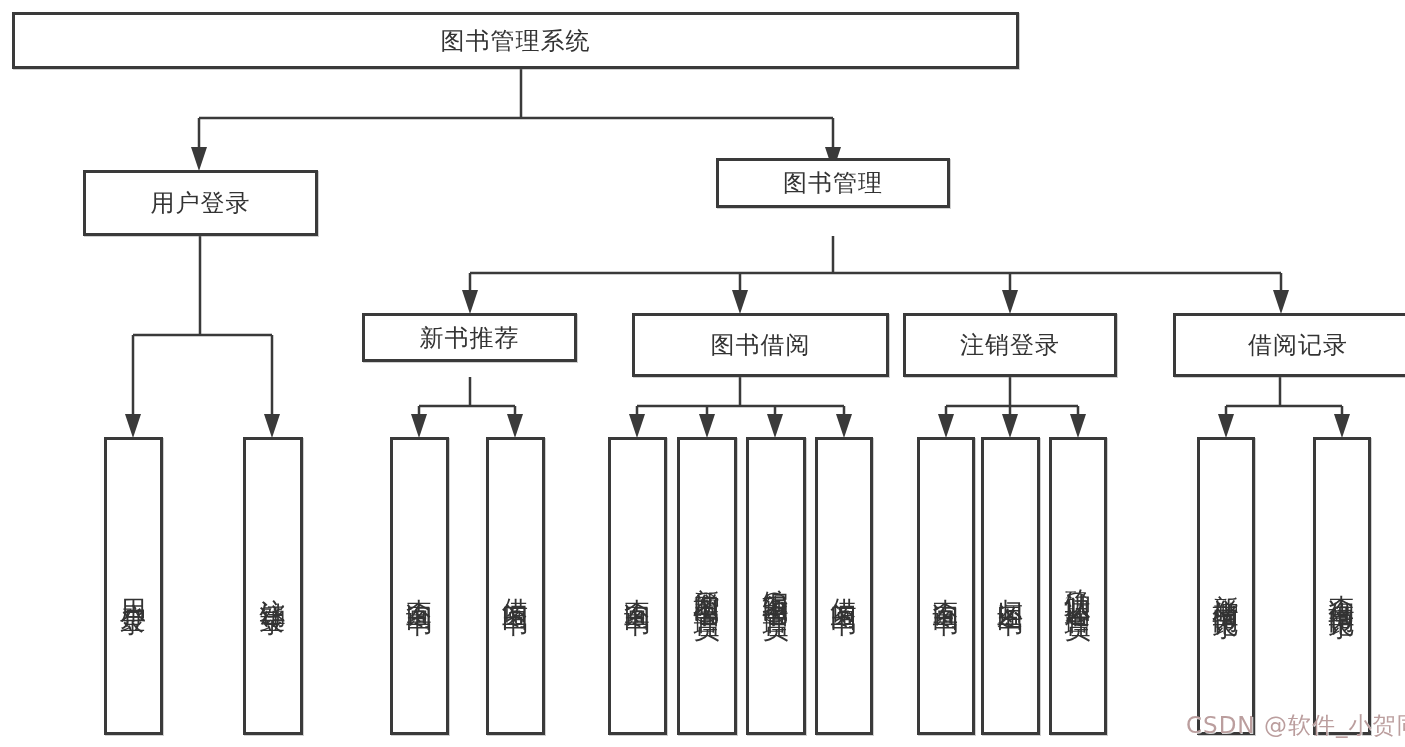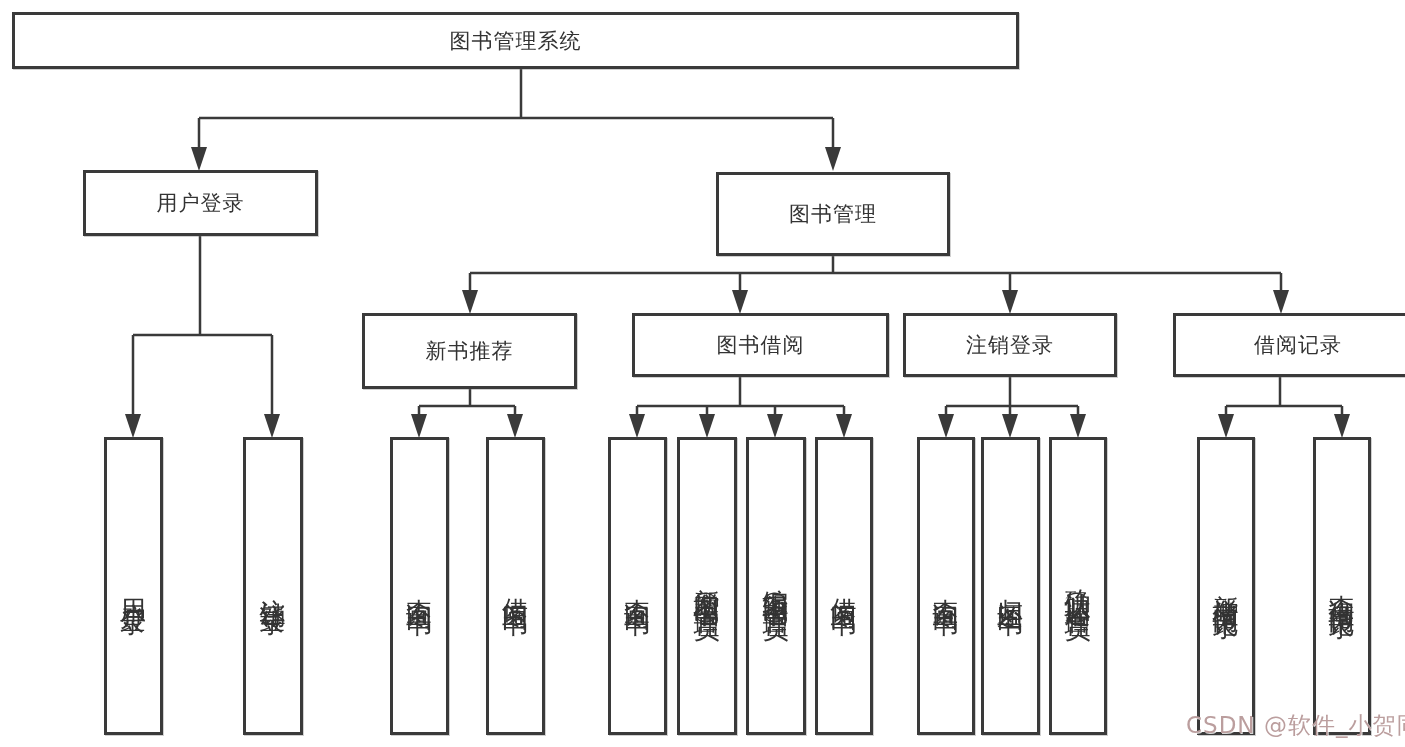--- a/index.html
+++ b/index.html
@@ -23,21 +23,21 @@
     box-sizing: border-box;
     background: #ffffff;
     border: 3px solid #3a3a3a;
     color: #333333;
     display: flex;
     align-items: center;
     justify-content: center;
     z-index: 1;
     box-shadow: 1px 1px 0 rgba(120,120,120,0.35);
   }
-  .box.h { font-size: 21px; letter-spacing: 1px; white-space: nowrap; }
+  .box.h { font-size: 24px; letter-spacing: 1px; white-space: nowrap; }
   .box.v {
     writing-mode: vertical-rl;
     text-orientation: mixed;
     font-size: 26px;
     letter-spacing: 4px;
     line-height: 1;
   }
   .watermark {
     position: absolute;
     left: 1186px;
@@ -95,25 +95,25 @@
     </g>
   </svg>
 
   <div class="box h" style="left:12px;top:12px;width:1007px;height:57px">
     <span>图书管理系统</span>
   </div>
 
   <div class="box h" style="left:83px;top:170px;width:235px;height:66px">
     <span>用户登录</span>
   </div>
-  <div class="box h" style="left:716px;top:172px;width:234px;height:84px">
+  <div class="box h" style="left:716px;top:158px;width:234px;height:50px">
     <span>图书管理</span>
   </div>
 
-  <div class="box h" style="left:362px;top:313px;width:215px;height:76px">
+  <div class="box h" style="left:362px;top:313px;width:215px;height:49px">
     <span>新书推荐</span>
   </div>
   <div class="box h" style="left:632px;top:313px;width:257px;height:64px">
     <span>图书借阅</span>
   </div>
   <div class="box h" style="left:903px;top:313px;width:214px;height:64px">
     <span>注销登录</span>
   </div>
   <div class="box h" style="left:1173px;top:313px;width:250px;height:64px">
     <span>借阅记录</span>

